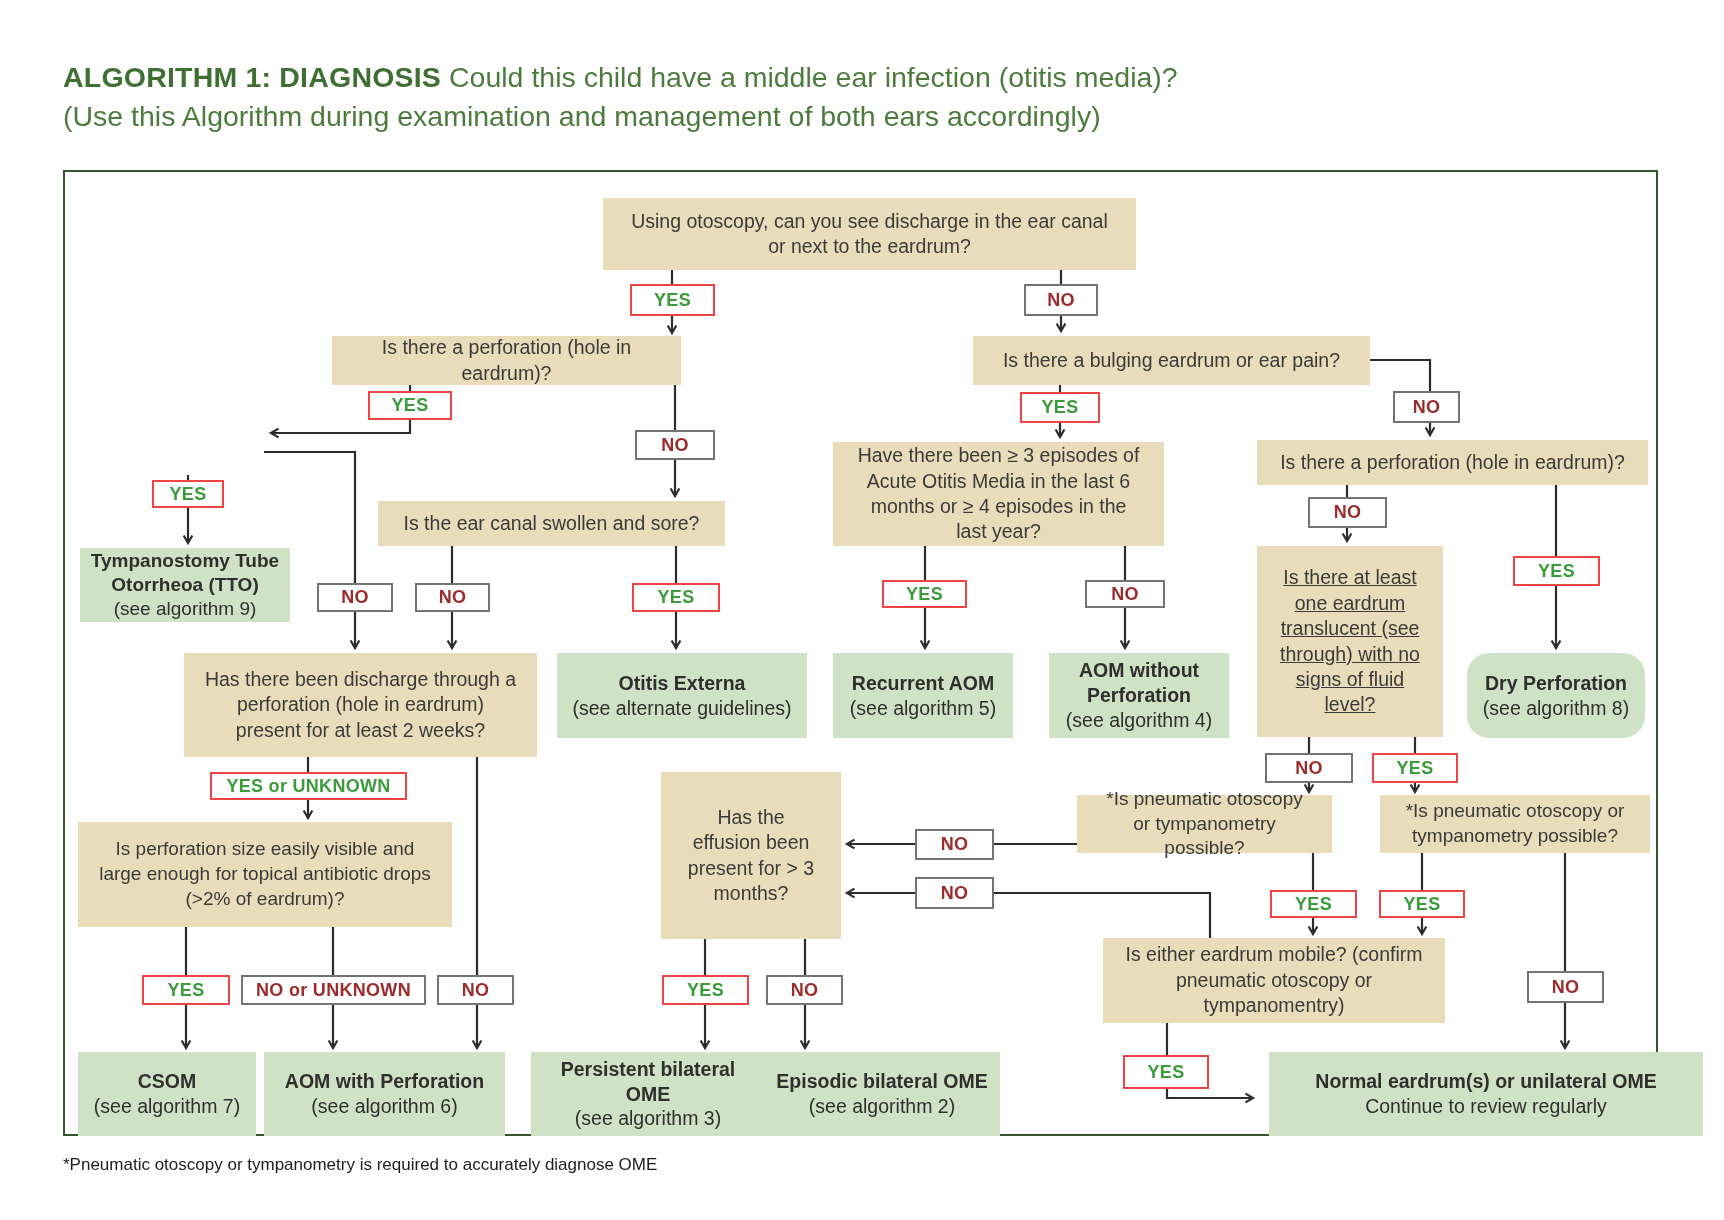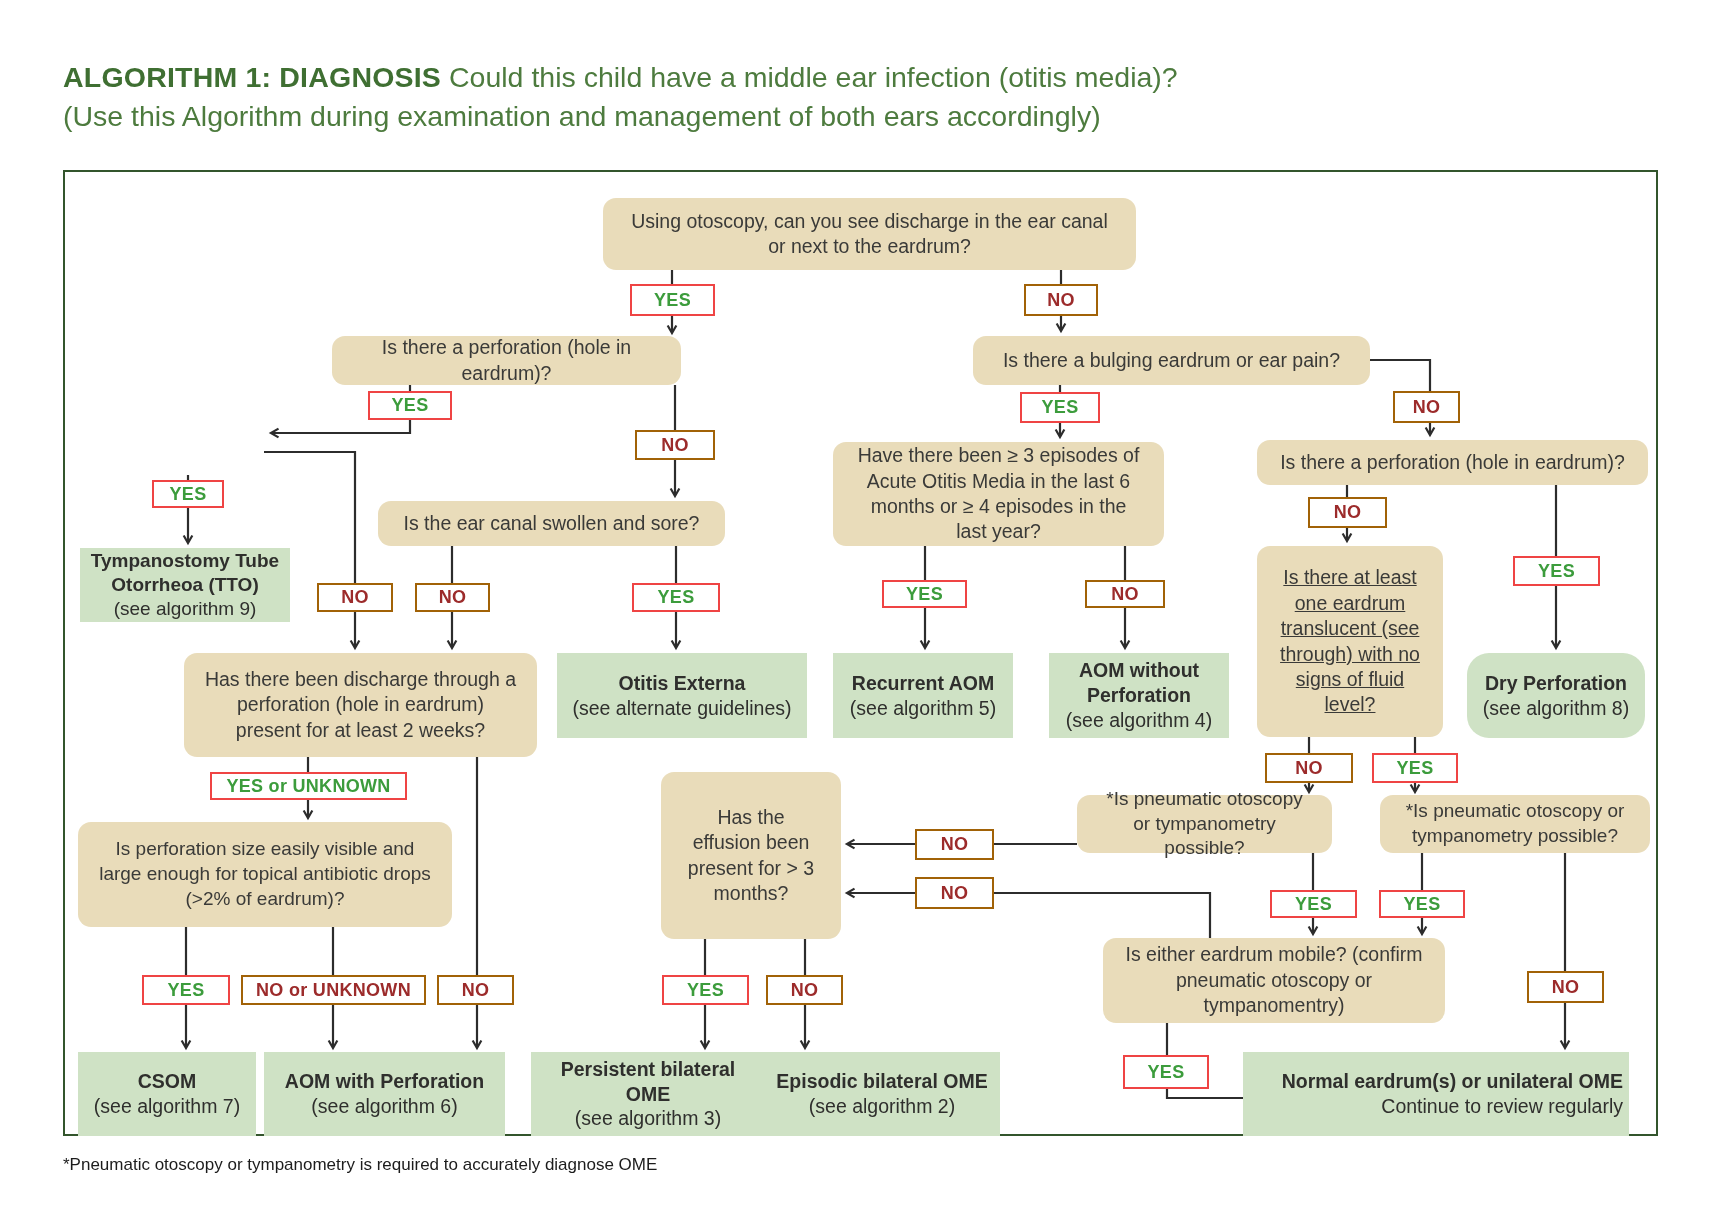--- a/index.html
+++ b/index.html
@@ -6,29 +6,29 @@
   .page{position:relative;width:1724px;height:1220px;background:#fff;
         font-family:"Liberation Sans", sans-serif;overflow:hidden;}
   .title{position:absolute;left:63px;top:58px;width:1560px;
          font-size:28.5px;line-height:1.38;color:#4d7b3e;}
   .title b{color:#3f6f32;font-weight:800;letter-spacing:.2px;}
   .frame{position:absolute;left:63px;top:170px;width:1595px;height:966px;
          border:2.5px solid #33552c;background:#fff;box-sizing:border-box;}
   .wires{position:absolute;left:0;top:0;width:1724px;height:1220px;pointer-events:none;}
   .q{position:absolute;background:#e9dcba;color:#3a3a38;display:flex;
      align-items:center;justify-content:center;text-align:center;
-     font-size:19.5px;line-height:1.3;box-sizing:border-box;padding:2px 20px;border-radius:13px;}
+     font-size:19.5px;line-height:1.3;box-sizing:border-box;padding:2px 20px;}
   .out{position:absolute;background:#cfe2c5;color:#2f2f2d;display:flex;
        flex-direction:column;align-items:center;justify-content:center;text-align:center;
        font-size:19.5px;line-height:1.28;box-sizing:border-box;padding:2px 6px;}
   .out .t{font-weight:700;}
   .l{position:absolute;background:#fff;display:flex;align-items:center;justify-content:center;
      font-size:18px;font-weight:700;box-sizing:border-box;letter-spacing:.3px;}
   .l.yes{border:2px solid #ef4444;color:#3c9c3c;}
-  .l.no{border:2px solid #a16207;color:#9c2b2b;}
+  .l.no{border:2px solid #737373;color:#9c2b2b;}
   .footnote{position:absolute;left:63px;top:1155px;font-size:17px;color:#1c1c1c;}
 </style>
 </head>
 <body>
 
 <div class="page">
 
   <div class="title">
     <div><b>ALGORITHM 1: DIAGNOSIS</b><span> Could this child have a middle ear infection (otitis media)?</span></div>
     <div>(Use this Algorithm during examination and management of both ears accordingly)</div>
@@ -145,21 +145,21 @@
     <div class="s">(see algorithm 6)</div>
   </div>
   <div class="out" style="left:531px;top:1052px;width:234px;height:84px;">
     <div class="t">Persistent bilateral OME</div>
     <div class="s">(see algorithm 3)</div>
   </div>
   <div class="out" style="left:764px;top:1052px;width:236px;height:84px;">
     <div class="t">Episodic bilateral OME</div>
     <div class="s">(see algorithm 2)</div>
   </div>
-  <div class="out" style="left:1243px;top:1052px;width:386px;height:84px;align-items:flex-end;">
+  <div class="out" style="left:1269px;top:1052px;width:434px;height:84px;">
     <div class="t">Normal eardrum(s) or unilateral OME</div>
     <div class="s">Continue to review regularly</div>
   </div>
 
   <div class="l yes" style="left:630px;top:284px;width:85px;height:32px;">YES</div>
   <div class="l no" style="left:1024px;top:284px;width:74px;height:32px;">NO</div>
   <div class="l yes" style="left:368px;top:391px;width:84px;height:29px;">YES</div>
   <div class="l no" style="left:635px;top:430px;width:80px;height:30px;">NO</div>
   <div class="l yes" style="left:1020px;top:392px;width:80px;height:31px;">YES</div>
   <div class="l no" style="left:1393px;top:391px;width:67px;height:32px;">NO</div>

